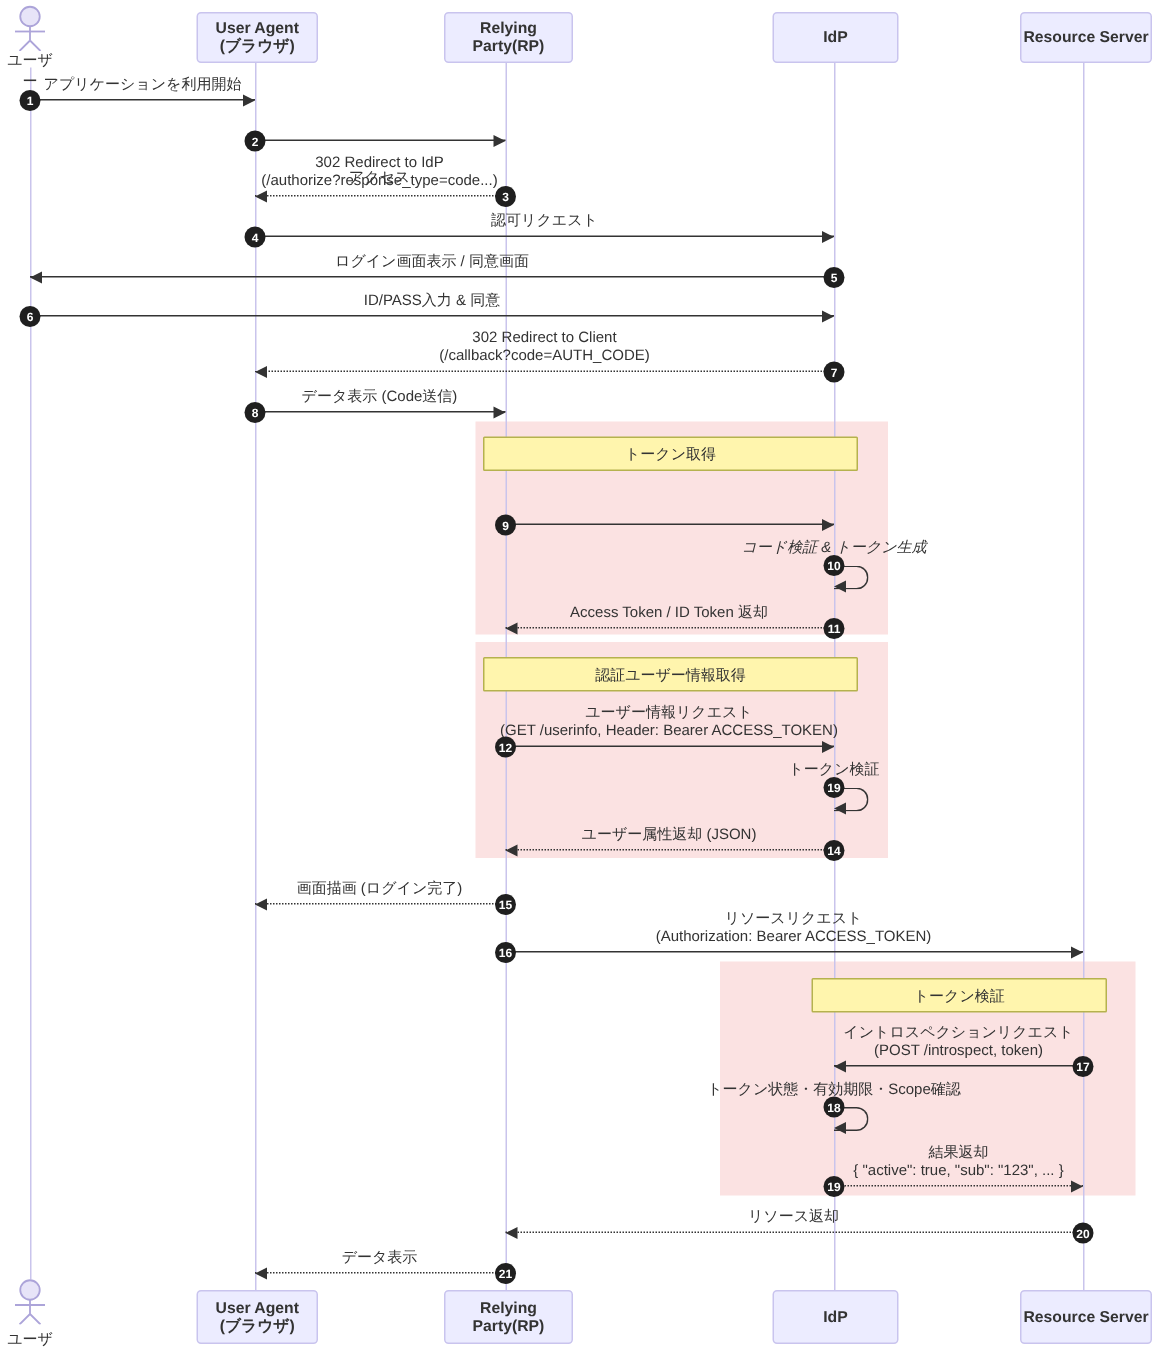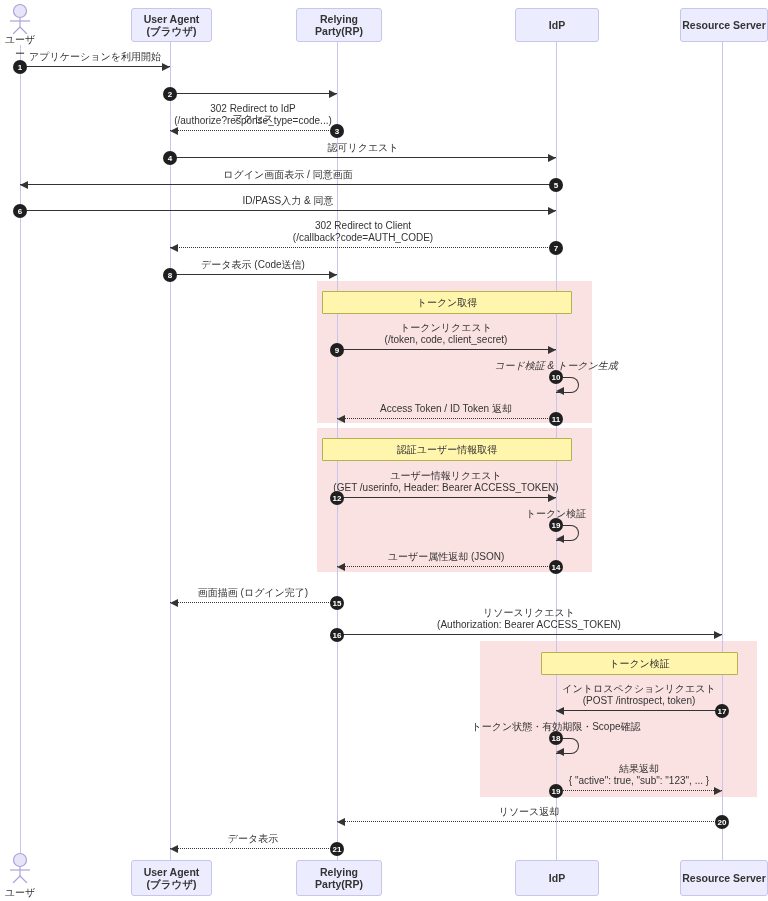--- a/index.html
+++ b/index.html
@@ -108,22 +108,20 @@
 (/callback?code=AUTH_CODE)</div>
   <div class="mline dotted" style="left:170px;top:247px;width:386px;"></div>
   <div class="ah l" style="left:170px;top:244px;"></div>
   <div class="seq" style="left:549px;top:241px;">7</div>
 
   <div class="mlabel" style="left:83px;top:259px;">データ表示 (Code送信)</div>
   <div class="mline" style="left:170px;top:274px;width:167px;"></div>
   <div class="ah r" style="left:329px;top:271px;"></div>
   <div class="seq" style="left:163px;top:268px;">8</div>
 
-  <div class="mlabel" style="left:276px;top:322px;">トークンリクエスト
-(/token, code, client_secret)</div>
   <div class="mline" style="left:337px;top:349px;width:219px;"></div>
   <div class="ah r" style="left:548px;top:346px;"></div>
   <div class="seq" style="left:330px;top:343px;">9</div>
 
   <div class="mlabel" style="left:386px;top:360px;font-style:italic;">コード検証 &amp; トークン生成</div>
   <div class="loop" style="left:556px;top:377px;"></div>
   <div class="ah l" style="left:556px;top:387px;"></div>
   <div class="seq" style="left:549px;top:370px;">10</div>
 
   <div class="mlabel" style="left:276px;top:403px;">Access Token / ID Token 返却</div>

